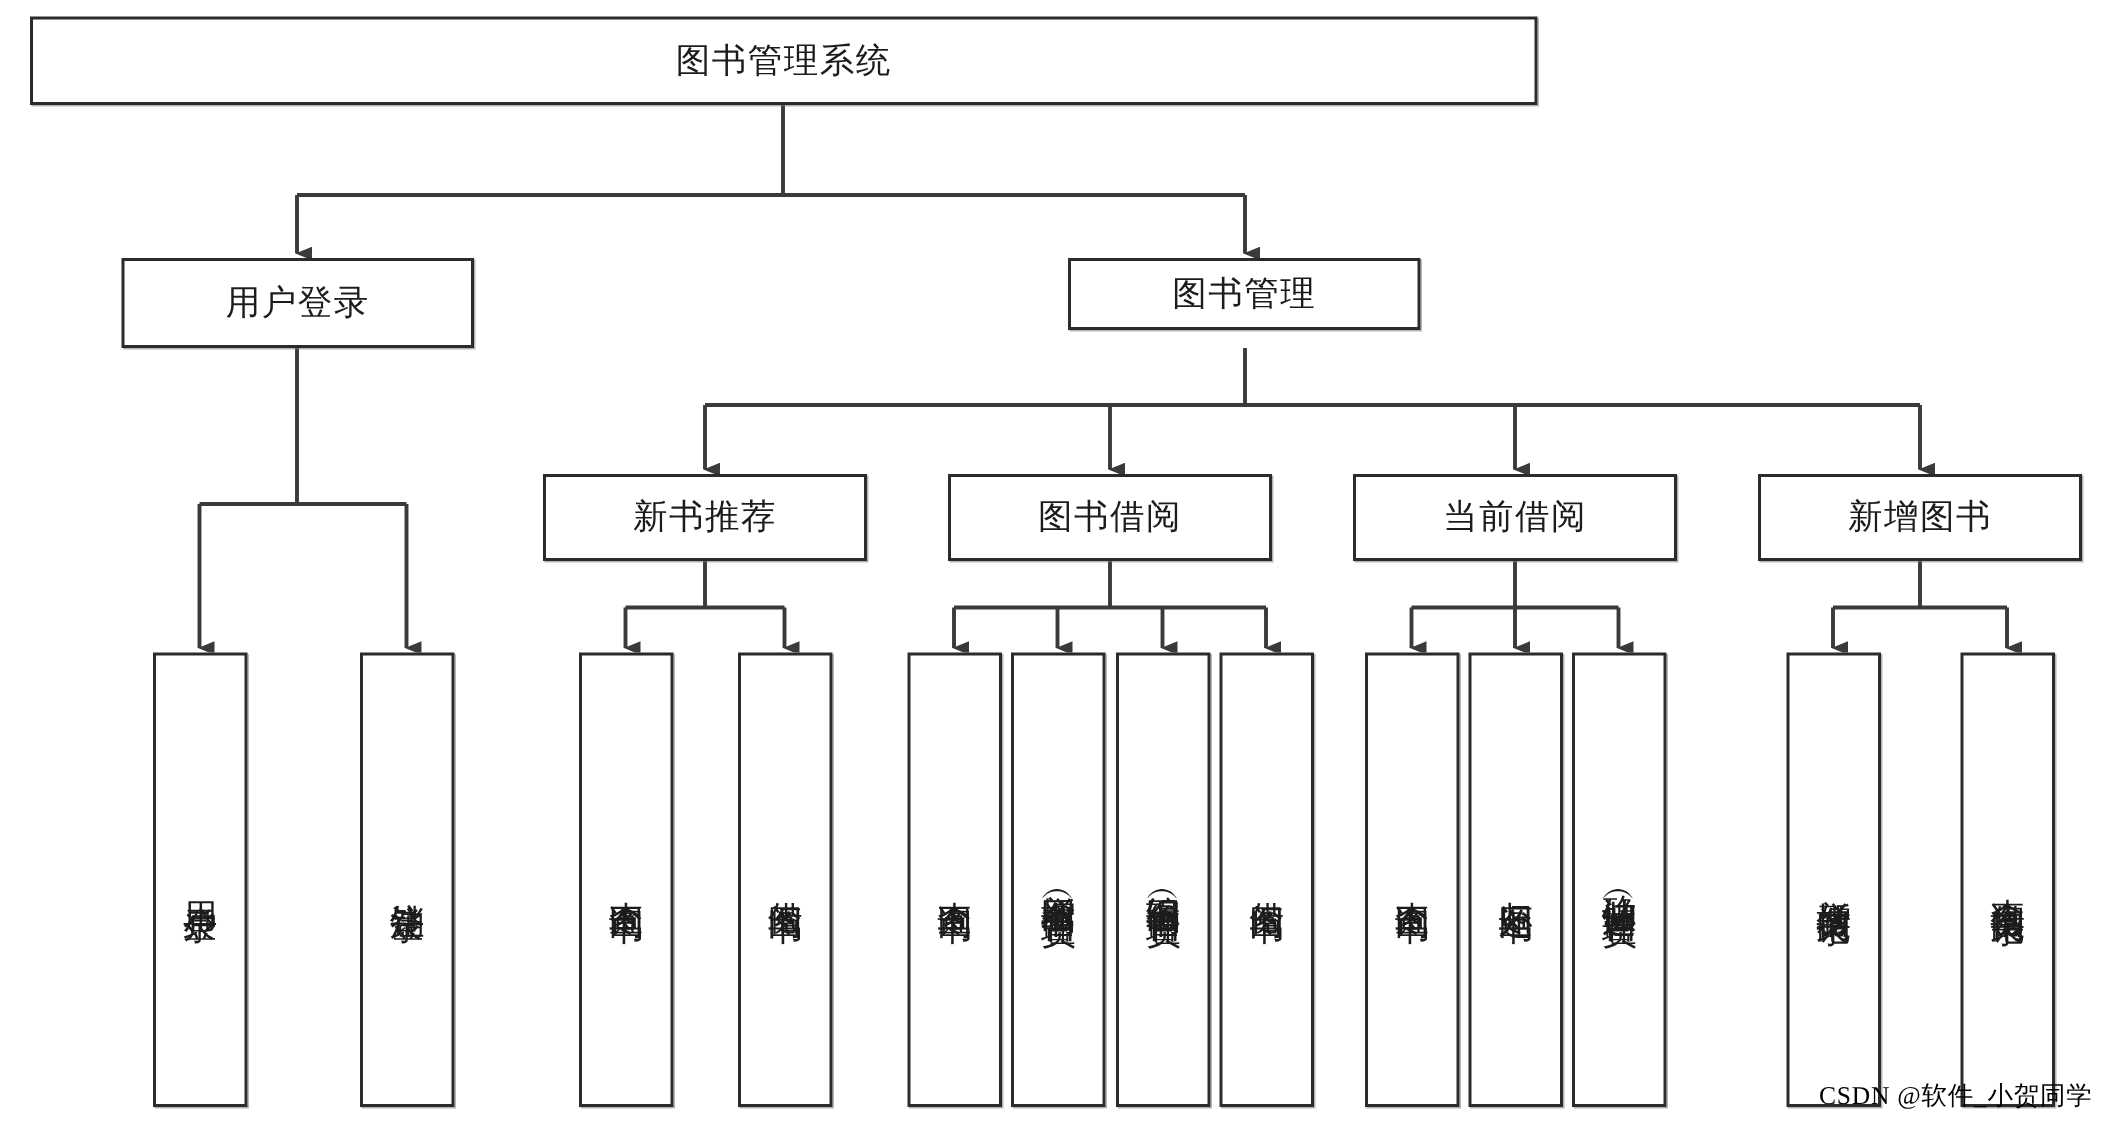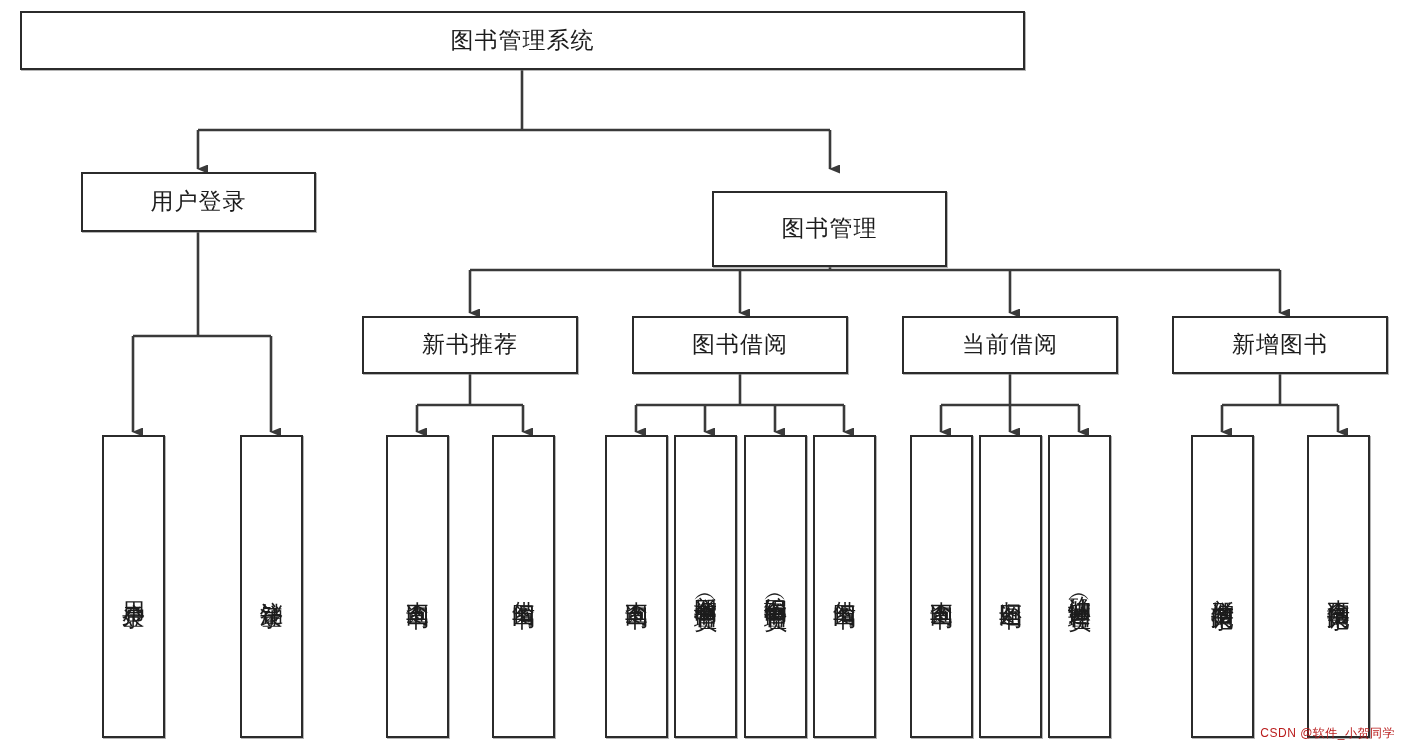--- a/index.html
+++ b/index.html
@@ -9,20 +9,21 @@
   }
   body {
     font-family: "Liberation Sans", "DejaVu Sans", sans-serif;
   }
   #canvas {
     position: relative;
     width: 1405px;
     height: 747px;
     background: #ffffff;
     overflow: hidden;
+    font-family: Liberation Serif, serif;
   }
   #edges {
     position: absolute;
     left: 0;
     top: 0;
     width: 1405px;
     height: 747px;
     pointer-events: none;
   }
   .node {
@@ -52,22 +53,22 @@
   }
   .node.vertical .vtext {
     writing-mode: vertical-rl;
     text-orientation: upright;
     white-space: nowrap;
   }
   #watermark {
     position: absolute;
     right: 10px;
     bottom: 5px;
-    font-size: 12px;
-    color: #b91c1c;
+    font-size: 17px;
+    color: #000000;
     letter-spacing: 0.5px;
     white-space: nowrap;
     user-select: none;
   }
 </style>
 </head>
 <body>
 
 <div id="canvas">
 
@@ -123,21 +124,21 @@
     </g>
   </svg>
 
   <div class="node horizontal" style="left:20px; top:11px; width:1005px; height:59px;">
     <span>图书管理系统</span>
   </div>
 
   <div class="node horizontal" style="left:81px; top:172px; width:235px; height:60px;">
     <span>用户登录</span>
   </div>
-  <div class="node horizontal" style="left:712px; top:172px; width:235px; height:76px;margin-top:19px;">
+  <div class="node horizontal" style="left:712px; top:172px; width:235px; height:48px;">
     <span>图书管理</span>
   </div>
 
   <div class="node horizontal" style="left:362px; top:316px; width:216px; height:58px;justify-content:center;">
     <span>新书推荐</span>
   </div>
   <div class="node horizontal" style="left:902px; top:316px; width:216px; height:58px;">
     <span>当前借阅</span>
   </div>
   <div class="node horizontal" style="left:632px; top:316px; width:216px; height:58px;">

